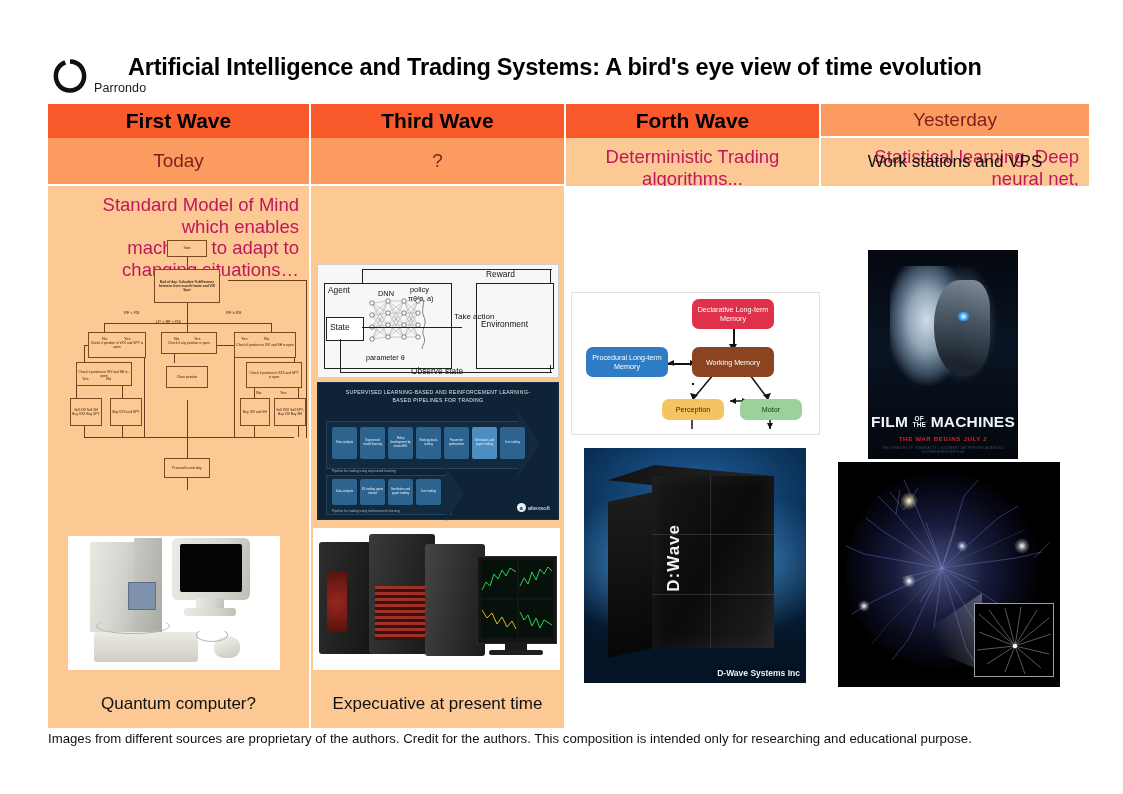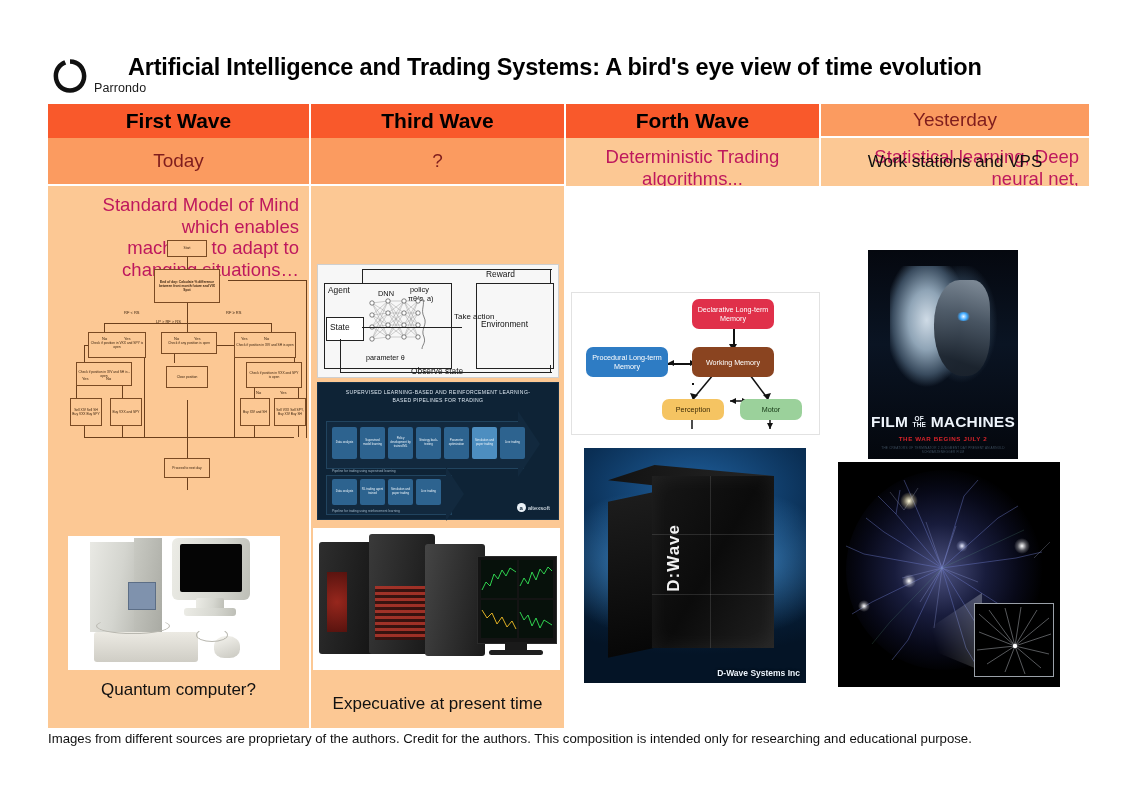--- a/index.html
+++ b/index.html
@@ -332,21 +332,21 @@
     <div class="col-text">Deterministic Trading algorithms...</div>
   </div>
 
   <div class="bcell c2">
     <div class="col-text">Statistical learning, Deep neural net, Reinforcement learning...</div>
     <div class="caption" style="bottom:14px">Work stations and VPS</div>
   </div>
 
   <div class="bcell c3">
     <div class="col-text">Standard Model  of Mind which enables machines to adapt to changing situations…</div>
-    <div class="caption" style="bottom:28px">Quantum computer?</div>
+    <div class="caption" style="bottom:14px">Quantum computer?</div>
   </div>
 
   <div class="bcell c4">
     <div class="col-text"></div>
     <div class="caption" style="bottom:14px">Expecuative at present time</div>
   </div>
 </div>
 
 <div class="flow">
 

